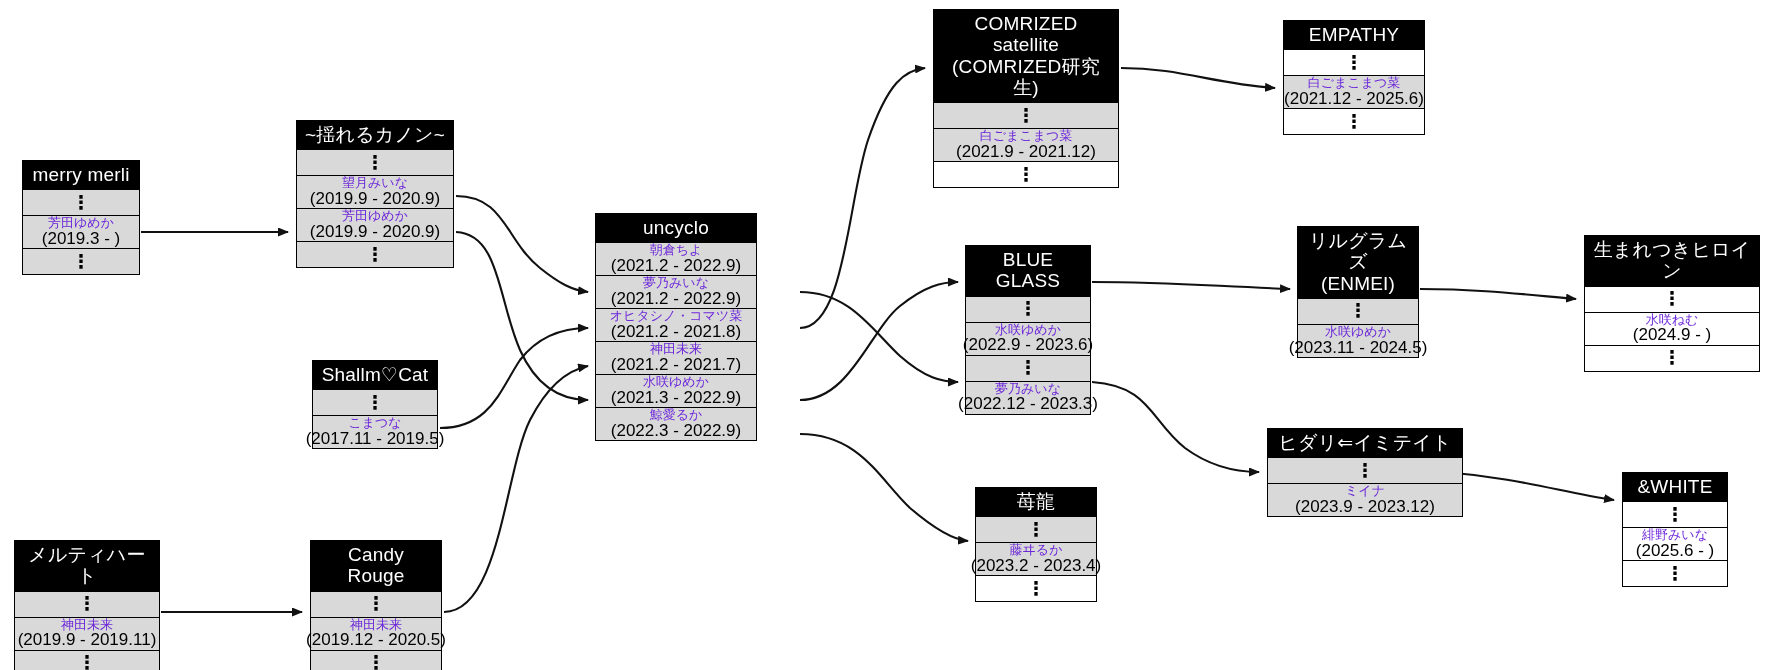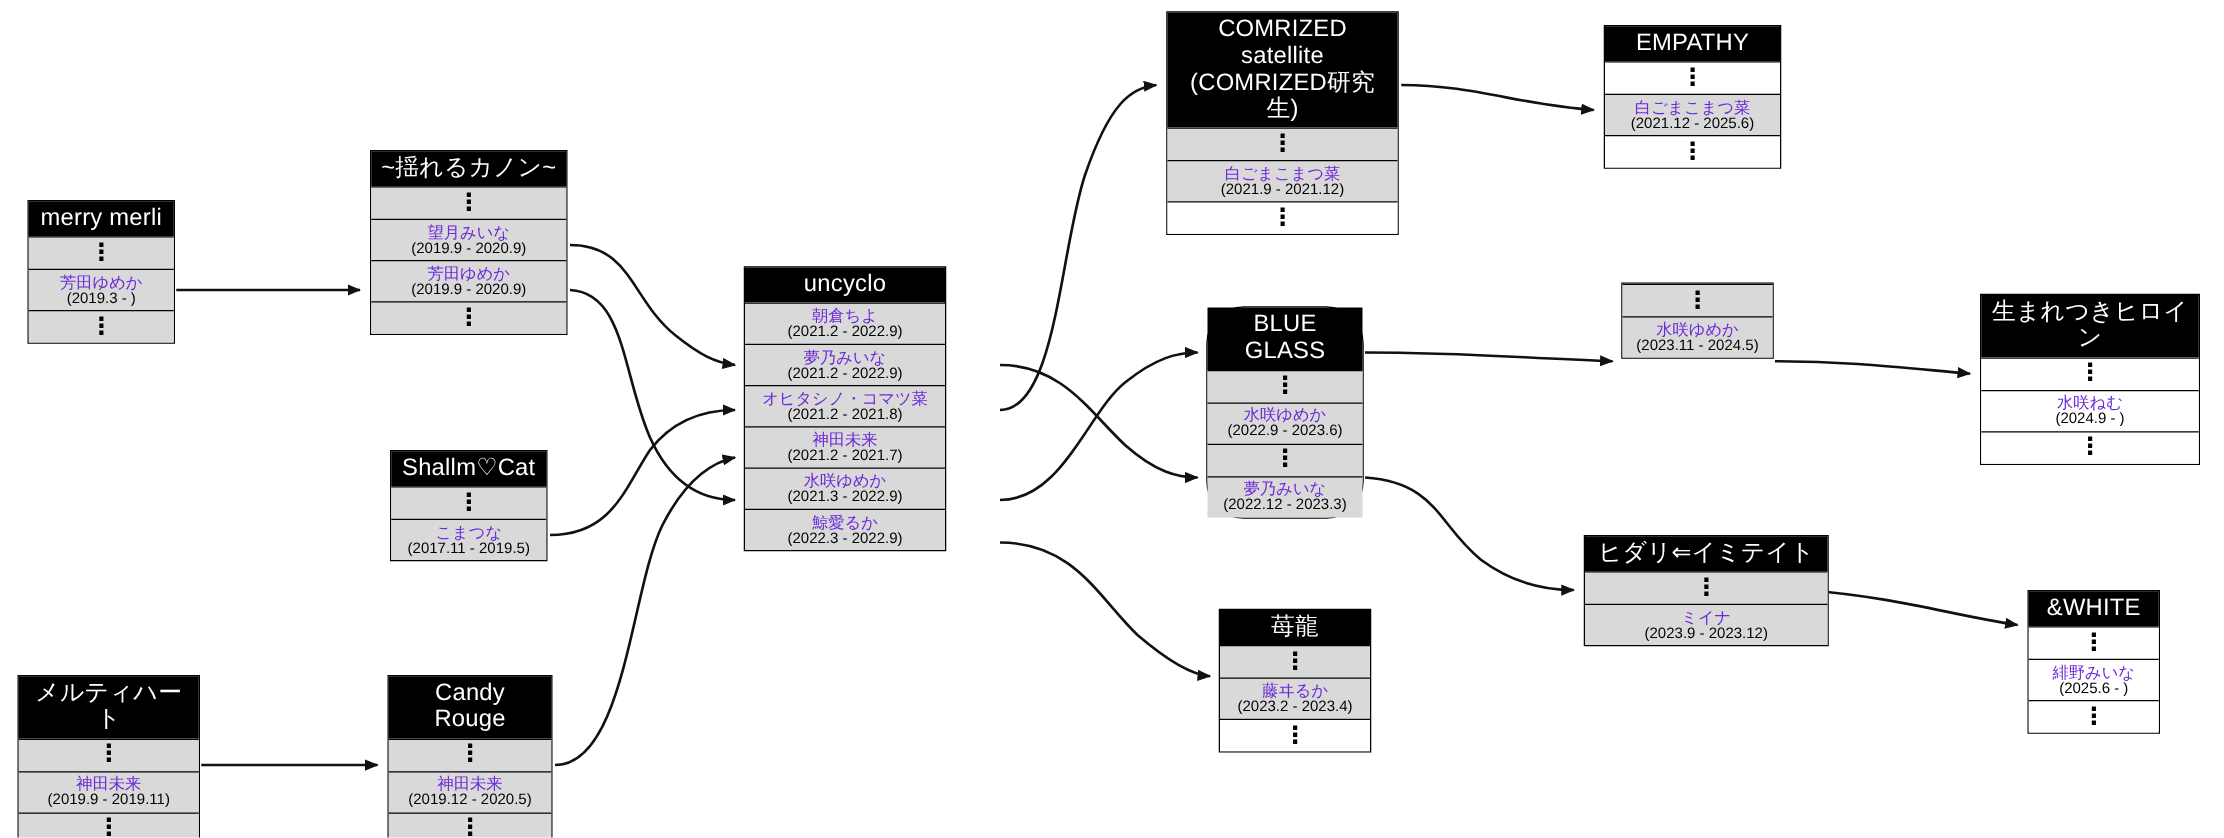--- a/index.html
+++ b/index.html
@@ -8,21 +8,21 @@
   #stage{position:relative;width:1779px;height:670px;}
   svg#edges{position:absolute;left:0;top:0;width:1779px;height:670px;pointer-events:none;}
   .node{position:absolute;border:1.6px solid #000;background:#fff;box-sizing:border-box;}
   .node .hdr{background:#000;color:#fff;text-align:center;font-size:19px;line-height:1.12;
              padding:3px 6px 4px 6px;white-space:pre-line;letter-spacing:.2px;}
   .row{border-top:1.6px solid #000;text-align:center;box-sizing:border-box;
        display:flex;flex-direction:column;align-items:center;justify-content:center;}
   .row.gray{background:#d9d9d9;}
   .row.white{background:#ffffff;}
   .row .nm{font-size:13px;line-height:1.05;color:#6d28d9;white-space:nowrap;}
-  .row .dt{font-size:12px;line-height:1.12;color:#000;white-space:nowrap;margin-top:-1px;}
+  .row .dt{font-size:17px;line-height:1.12;color:#000;white-space:nowrap;margin-top:-1px;}
   .row.dots{height:26px;}
   .row.dots .glyph{font-size:19px;line-height:8px;letter-spacing:0;color:#000;
                    display:block;font-weight:700;}
   .row.member{height:33px;padding:2px 5px;}
 </style>
 </head>
 <body>
 
 <div id="stage">
 
@@ -179,38 +179,40 @@
         <span class="glyph">⋮</span>
       </div>
       <div class="row member gray">
         <span class="nm">白ごまこまつ菜</span>
         <span class="dt">(2021.12 - 2025.6)</span>
       </div>
       <div class="row dots white">
         <span class="glyph">⋮</span>
       </div>
     </div>
-    <div class="node" style="left: 965px; top: 245px; width: 126px; border-radius: 30px;">
+    <div class="node" style="left: 965px; top: 245px; width: 126px;">
       <div class="hdr">BLUE GLASS</div>
       <div class="row dots gray">
         <span class="glyph">⋮</span>
       </div>
       <div class="row member gray">
         <span class="nm">水咲ゆめか</span>
         <span class="dt">(2022.9 - 2023.6)</span>
       </div>
       <div class="row dots gray">
         <span class="glyph">⋮</span>
       </div>
       <div class="row member gray">
         <span class="nm">夢乃みいな</span>
         <span class="dt">(2022.12 - 2023.3)</span>
       </div>
     </div>
     <div class="node" style="left: 1297px; top: 226px; width: 122px;">
+      <div class="hdr">リルグラムズ
+(ENMEI)</div>
       <div class="row dots gray">
         <span class="glyph">⋮</span>
       </div>
       <div class="row member gray">
         <span class="nm">水咲ゆめか</span>
         <span class="dt">(2023.11 - 2024.5)</span>
       </div>
     </div>
     <div class="node" style="left: 1584px; top: 235px; width: 176px;">
       <div class="hdr">生まれつきヒロイン</div>

